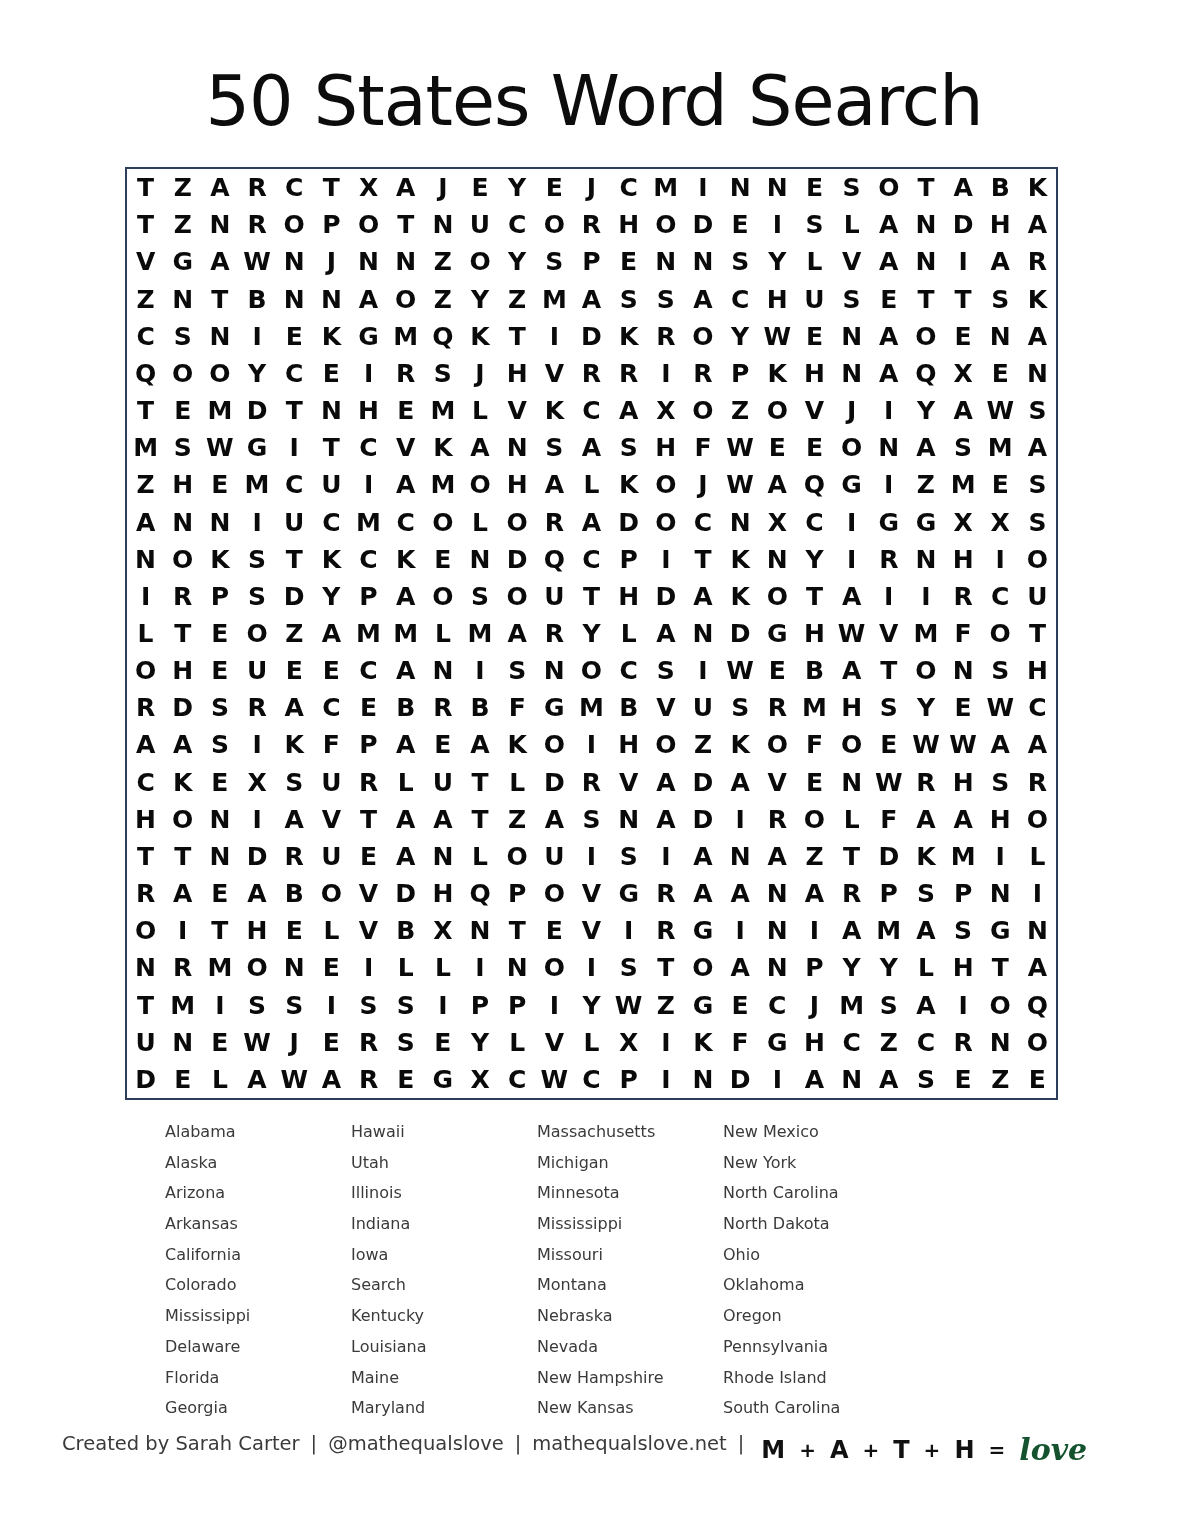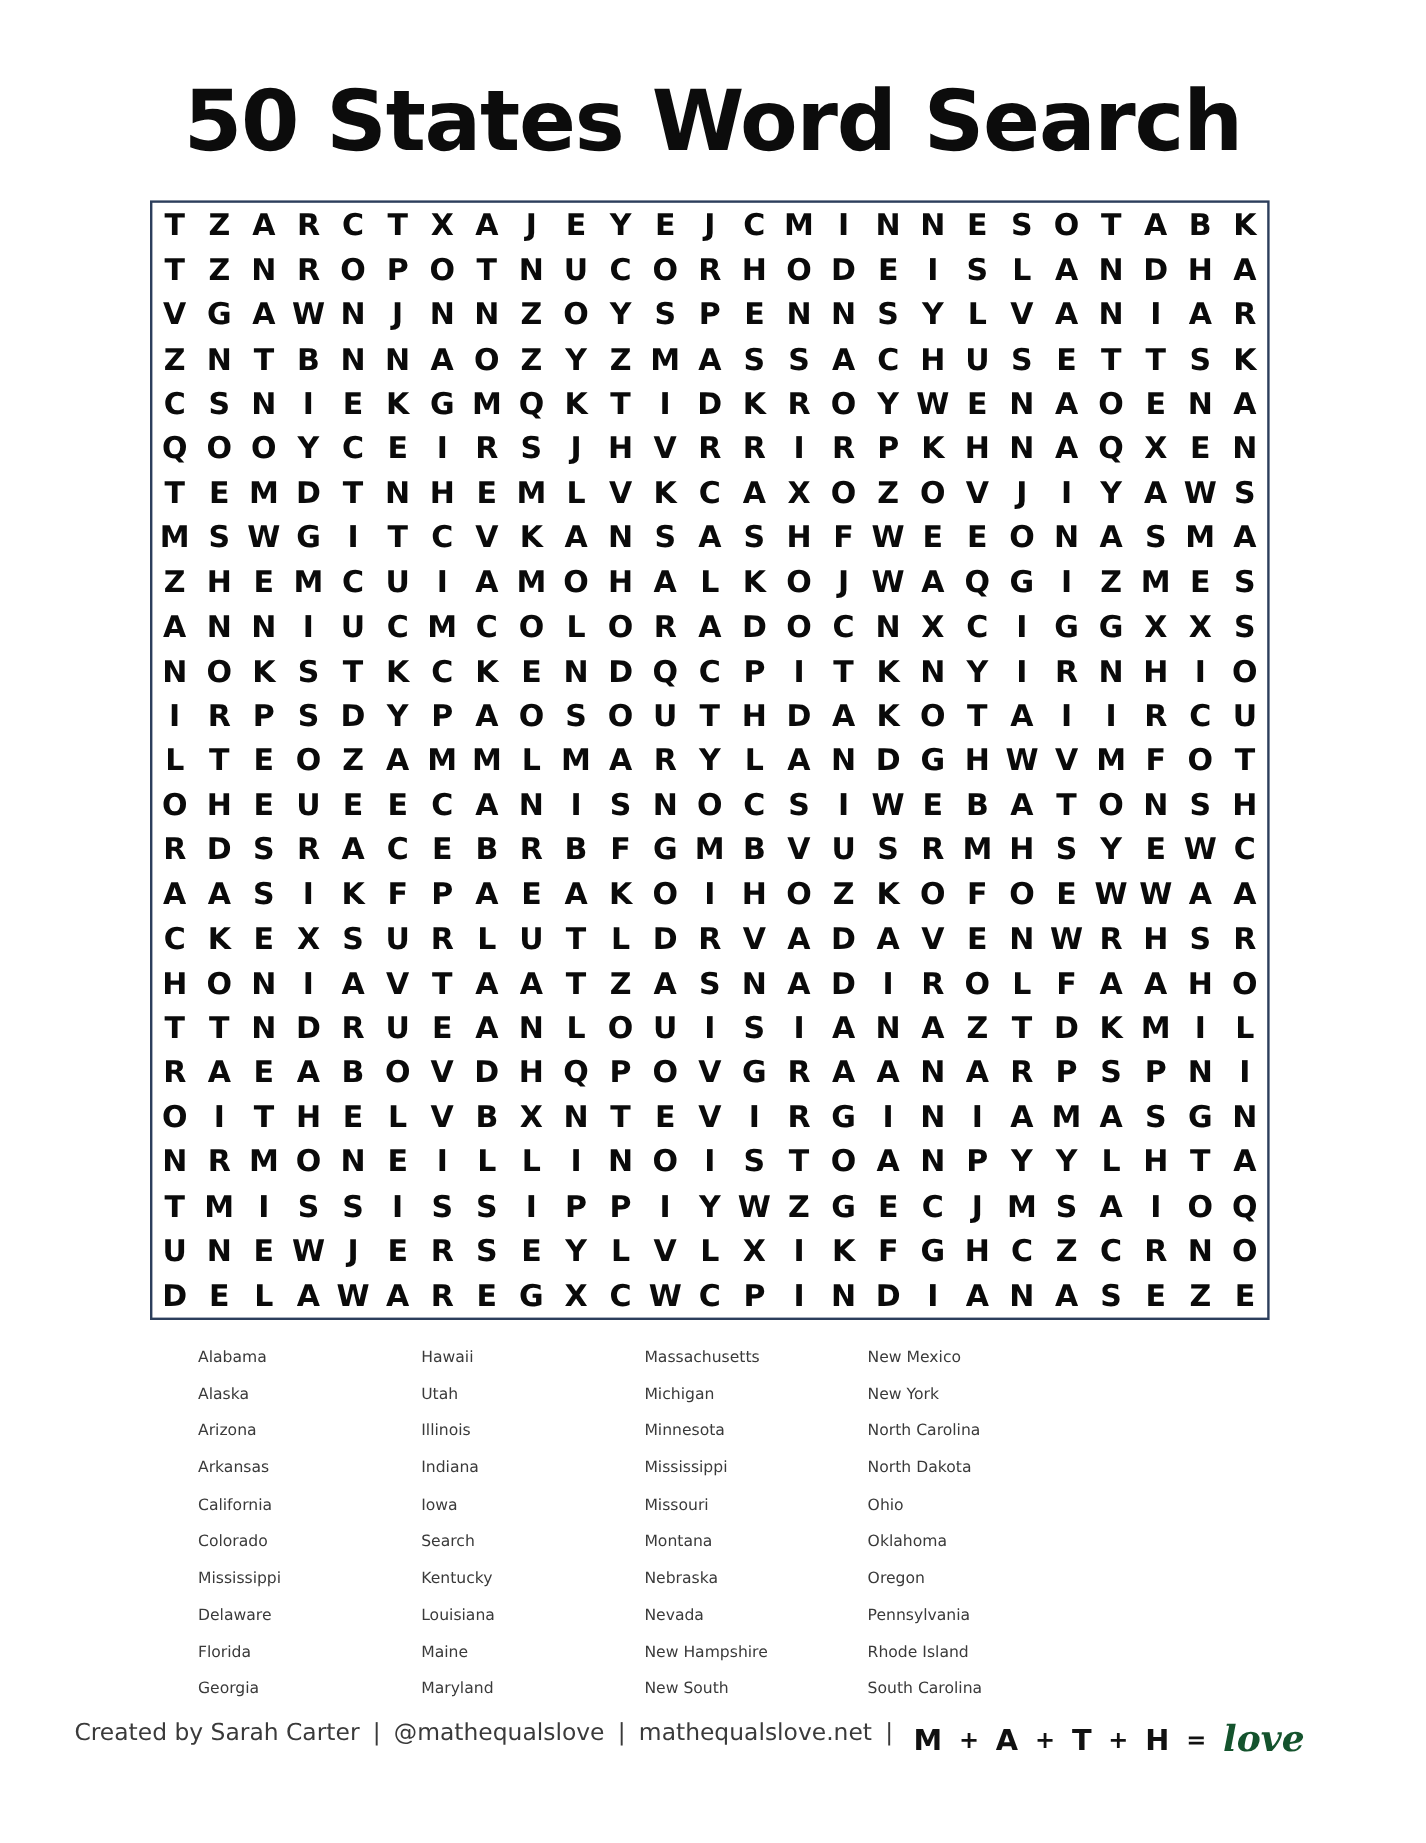--- a/index.html
+++ b/index.html
@@ -1,22 +1,22 @@
 <!DOCTYPE html>
 <html><head>
 <meta charset="utf-8">
 <style>
   html, body { margin: 0; padding: 0; background: #ffffff; }
   body { width: 1188px; height: 1536px; position: relative; overflow: hidden; font-family: "DejaVu Sans", sans-serif; color: #111; }
-  .title { position: absolute; left: 0; width: 1188px; top: 66px; text-align: center; font-family: "DejaVu Sans", sans-serif; font-weight: bold; font-size: 70px; letter-spacing: -1px; color: #0c0c0c; line-height: 1; }
+  .title { position: absolute; left: 0; width: 1188px; top: 66px; text-align: center; font-family: "DejaVu Sans", sans-serif; font-weight: normal; font-size: 70px; letter-spacing: -1px; color: #0c0c0c; line-height: 1; }
   .grid { position: absolute; left: 125px; top: 167px; width: 929px; height: 929px; border: 2px solid #2c3e5c; display: grid; grid-template-columns: repeat(25, 1fr); grid-template-rows: repeat(25, 1fr); box-sizing: content-box; }
   .cell { display: flex; align-items: center; justify-content: center; font-family: "DejaVu Sans", sans-serif; font-weight: bold; font-size: 25px; color: #0a0a0a; }
   .words { position: absolute; left: 165px; top: 1118px; width: 900px; display: grid; grid-template-columns: 186px 186px 186px 186px 186px; }
   .col { display: flex; flex-direction: column; }
-  .word { font-family: "DejaVu Sans", sans-serif; font-size: 13px; color: #3a3a3a; height: 30.7px; line-height: 28px; white-space: nowrap; }
+  .word { font-family: "DejaVu Sans", sans-serif; font-size: 16px; color: #3a3a3a; height: 30.7px; line-height: 28px; white-space: nowrap; }
   .footer { position: absolute; left: 62px; top: 1432px; display: flex; align-items: flex-start; font-family: "DejaVu Sans", sans-serif; font-size: 19.5px; color: #3a3a3a; white-space: nowrap; }
   .sep { margin: 0 11px; }
   .mathlogo { display: flex; align-items: center; margin-left: 6px; font-weight: bold; font-size: 24px; color: #111; }
   .mathlogo span { margin: 0 7px; }
   .plus { font-size: 20px; }
   .love { font-family: "DejaVu Serif", serif; font-style: italic; color: #14532d; font-size: 30px; margin-left: 6px; }
 </style>
 </head>
 <body>
 
@@ -678,21 +678,21 @@
     <div class="col">
       <div class="word">Massachusetts</div>
       <div class="word">Michigan</div>
       <div class="word">Minnesota</div>
       <div class="word">Mississippi</div>
       <div class="word">Missouri</div>
       <div class="word">Montana</div>
       <div class="word">Nebraska</div>
       <div class="word">Nevada</div>
       <div class="word">New Hampshire</div>
-      <div class="word">New South</div>
+      <div class="word">New Kansas</div>
     </div>
     <div class="col">
       <div class="word">New Mexico</div>
       <div class="word">New York</div>
       <div class="word">North Carolina</div>
       <div class="word">North Dakota</div>
       <div class="word">Ohio</div>
       <div class="word">Oklahoma</div>
       <div class="word">Oregon</div>
       <div class="word">Pennsylvania</div>

